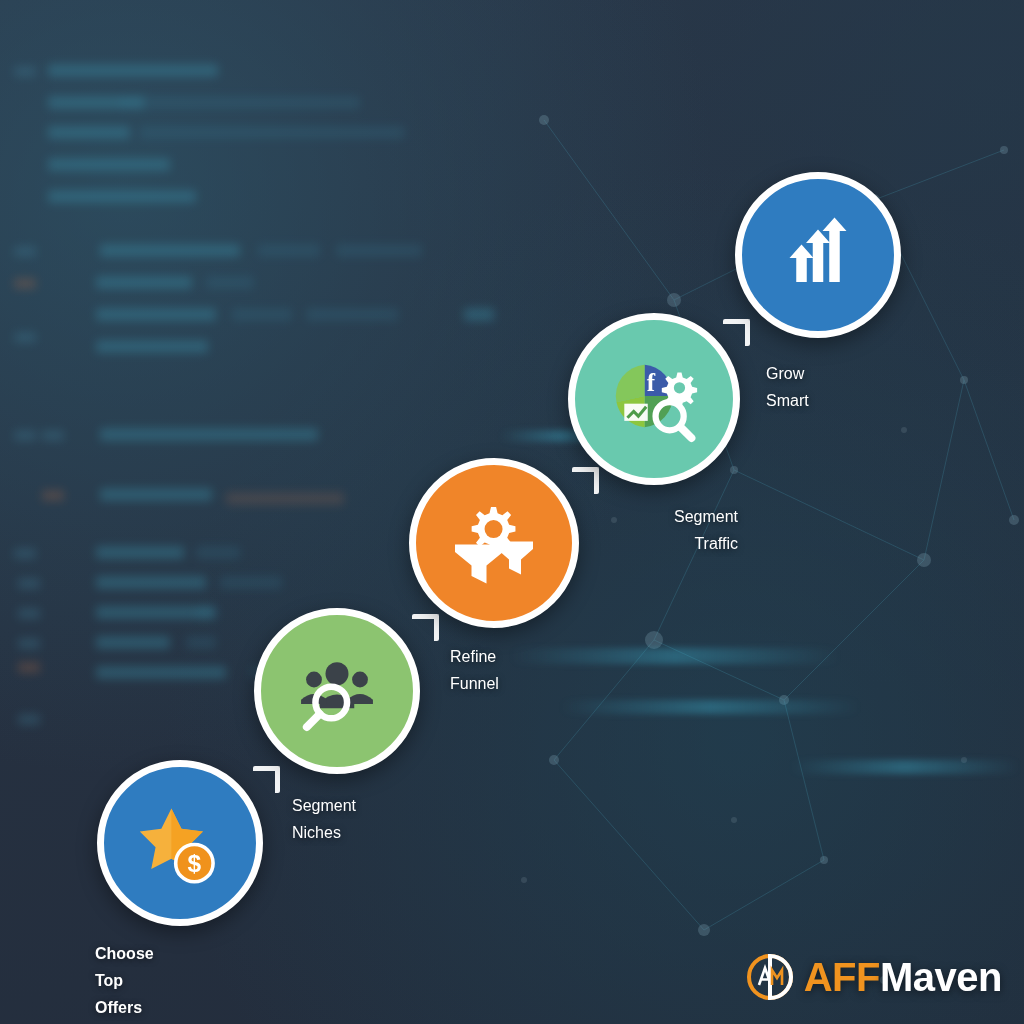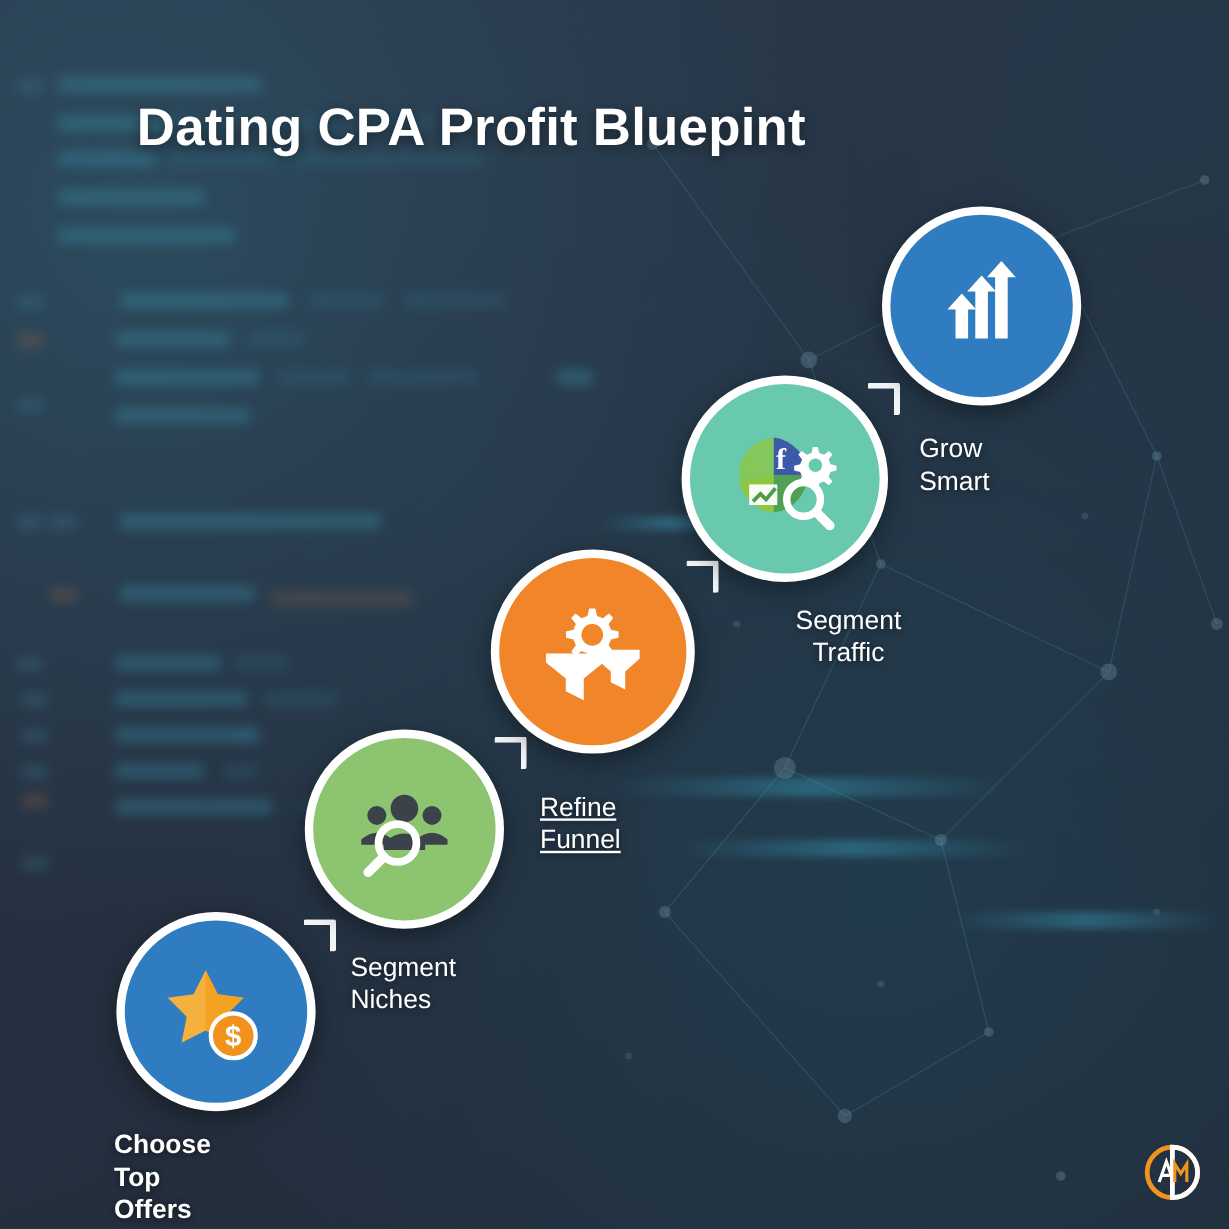--- a/index.html
+++ b/index.html
@@ -42,21 +42,21 @@
   
   .step{position:absolute;}
   .bubble{
     position:absolute;border-radius:50%;
     border:7px solid #ffffff;
     box-shadow:0 6px 20px rgba(0,0,0,.38);
     display:flex;align-items:center;justify-content:center;
     box-sizing:border-box;
   }
   .label{
-    position:absolute;color:#ffffff;font-size:22px;line-height:27px;
+    position:absolute;color:#ffffff;font-size:16px;line-height:27px;
     text-shadow:0 1px 6px rgba(0,0,0,.55);white-space:pre-line;
   }
   .bracket{
     position:absolute;width:22px;height:22px;
     border-top:5px solid #ffffff;border-right:5px solid #ffffff;
     border-radius:2px;opacity:.95;
   }
 
   
   .logo{position:absolute;right:22px;bottom:22px;display:flex;align-items:center;gap:9px;}
@@ -155,21 +155,20 @@
         <circle cx="330" cy="820" r="3"></circle>
       <circle cx="560" cy="760" r="3"></circle>
         <circle cx="120" cy="880" r="3"></circle>
     </g>
   </svg>
   <div class="glow-bar" style="left:510px;top:648px;width:330px;height:16px;"></div>
   <div class="glow-bar" style="left:560px;top:700px;width:300px;height:14px;"></div>
   <div class="glow-bar" style="left:790px;top:760px;width:230px;height:14px;"></div>
   <div class="glow-bar" style="left:500px;top:430px;width:120px;height:12px;"></div>
 
-  <div class="title">Dating CPA Profit Bluepint</div>
 
   <div class="step">
     <div class="bubble" style="left:97px;top:760px;width:166px;height:166px;background:#2f7cc0;">
       <svg width="92" height="92" viewBox="0 0 64 64">
         <path d="M26 8 L33 22 L48 24 L37 35 L40 50 L26 43 L12 50 L15 35 L4 24 L19 22 Z" fill="#f6b13c"></path>
         <path d="M26 8 L33 22 L48 24 L37 35 L40 50 L26 43 Z" fill="#f5a01e" opacity="0.85"></path>
         <circle cx="42" cy="46" r="13" fill="#f0921c" stroke="#ffffff" stroke-width="2.5"></circle>
         <text x="42" y="52" font-size="17" font-weight="bold" text-anchor="middle" fill="#ffffff" font-family="Liberation Sans, sans-serif">$</text>
       </svg>
     </div>
@@ -199,21 +198,21 @@
       <svg width="96" height="96" viewBox="0 0 64 64">
         <path d="M30 8 l3.4 0 1 4.2 3.2 1.3 3.4-2.6 2.4 2.4 -2.6 3.4 1.3 3.2 4.2 1 0 3.4
                  -4.2 1 -1.3 3.2 2.6 3.4 -2.4 2.4 -3.4-2.6 -3.2 1.3 -1 4.2 -3.4 0 -1-4.2
                  -3.2-1.3 -3.4 2.6 -2.4-2.4 2.6-3.4 -1.3-3.2 -4.2-1 0-3.4 4.2-1 1.3-3.2
                  -2.6-3.4 2.4-2.4 3.4 2.6 3.2-1.3 Z" fill="#ffffff"></path>
         <circle cx="31.7" cy="22.7" r="6" fill="#f08529"></circle>
         <path d="M6 33 h32 v5 l-11 9 v12 l-10 -5 v-7 l-11 -9 Z" fill="#ffffff"></path>
         <path d="M34 31 h24 v5 l-8 7 v10 l-8 -4 v-6 l-8 -7 Z" fill="#ffffff"></path>
       </svg>
     </div>
-    <div class="label" style="left:450px;top:659px;text-decoration:underline;">Refine Funnel</div>
+    <div class="label" style="left:450px;top:643px;">Refine Funnel</div>
   </div>
   <div class="bracket" style="left:572px;top:467px;"></div>
 
   <div class="step">
     <div class="bubble" style="left:568px;top:313px;width:172px;height:172px;background:#69c9ae;">
       <svg width="100" height="100" viewBox="0 0 64 64">
         <path d="M26 30 L26 10 A20 20 0 0 1 44 30 Z" fill="#3b5ba9"></path>
         <path d="M26 30 L44 30 A20 20 0 0 1 26 50 Z" fill="#4f9b4a" opacity="0.9"></path>
         <path d="M26 30 L26 50 A20 20 0 0 1 8 34 Z" fill="#8dc63f"></path>
         <path d="M26 30 L8 34 A20 20 0 0 1 26 10 Z" fill="#8dc63f" opacity="0.75"></path>
@@ -222,21 +221,21 @@
         <path d="M15 44 l4 -4 3 3 5 -6" stroke="#4f9b4a" stroke-width="2" fill="none"></path>
         <path d="M47 15 l2.6 0 .8 3.2 2.5 1 2.6-2 1.9 1.9 -2 2.6 1 2.5 3.2 .8 0 2.6
                  -3.2 .8 -1 2.5 2 2.6 -1.9 1.9 -2.6-2 -2.5 1 -.8 3.2 -2.6 0 -.8-3.2
                  -2.5-1 -2.6 2 -1.9-1.9 2-2.6 -1-2.5 -3.2-.8 0-2.6 3.2-.8 1-2.5
                  -2-2.6 1.9-1.9 2.6 2 2.5-1 Z" fill="#ffffff"></path>
         <circle cx="48.3" cy="24.8" r="3.6" fill="#69c9ae"></circle>
         <circle cx="42" cy="43" r="9" fill="none" stroke="#ffffff" stroke-width="4"></circle>
         <line x1="49" y1="50" x2="56" y2="57" stroke="#ffffff" stroke-width="5" stroke-linecap="round"></line>
       </svg>
     </div>
-    <div class="label" style="left:652px;top:503px;text-align:center;width:110px;">Segment
+    <div class="label" style="left:628px;top:503px;text-align:right;width:110px;">Segment
 Traffic</div>
   </div>
   <div class="bracket" style="left:723px;top:319px;"></div>
 
   <div class="step">
     <div class="bubble" style="left:735px;top:172px;width:166px;height:166px;background:#2f7cc0;">
       <svg width="96" height="96" viewBox="0 0 64 64">
         <path d="M13 34 l8 -9 8 9 h-4.5 v16 h-7 v-16 Z" fill="#ffffff"></path>
         <path d="M24 24 l8 -9 8 9 h-4.5 v26 h-7 v-26 Z" fill="#ffffff"></path>
         <path d="M35 16 l8 -9 8 9 h-4.5 v34 h-7 v-34 Z" fill="#ffffff"></path>
@@ -245,15 +244,18 @@
     <div class="label" style="left:766px;top:360px;">Grow Smart</div>
   </div>
 
   <div class="logo">
     <svg width="50" height="50" viewBox="0 0 50 50">
       <circle cx="25" cy="25" r="21" fill="none" stroke="#f0931f" stroke-width="4"></circle>
       <path d="M25 4 A21 21 0 0 1 25 46 Z" fill="none" stroke="#ffffff" stroke-width="4"></path>
       <path d="M14 33 l6 -17 6 17 M16.5 27.5 h7" stroke="#ffffff" stroke-width="2.6" fill="none"></path>
       <path d="M27 33 v-15 l5 8 5 -8 v15" stroke="#f0931f" stroke-width="2.6" fill="none"></path>
     </svg>
+    <div class="logo-text">
+      <span class="logo-aff">AFF</span><span class="logo-maven">Maven</span>
+    </div>
   </div>
 
 </div>
 
 </body></html>

